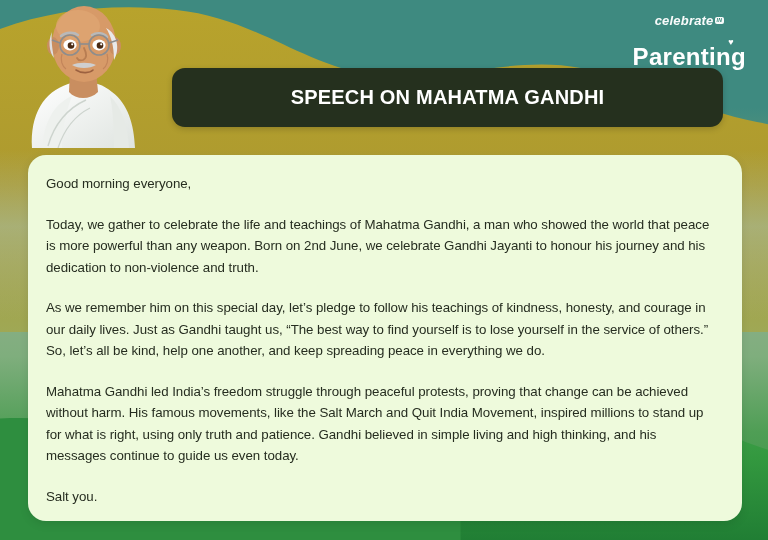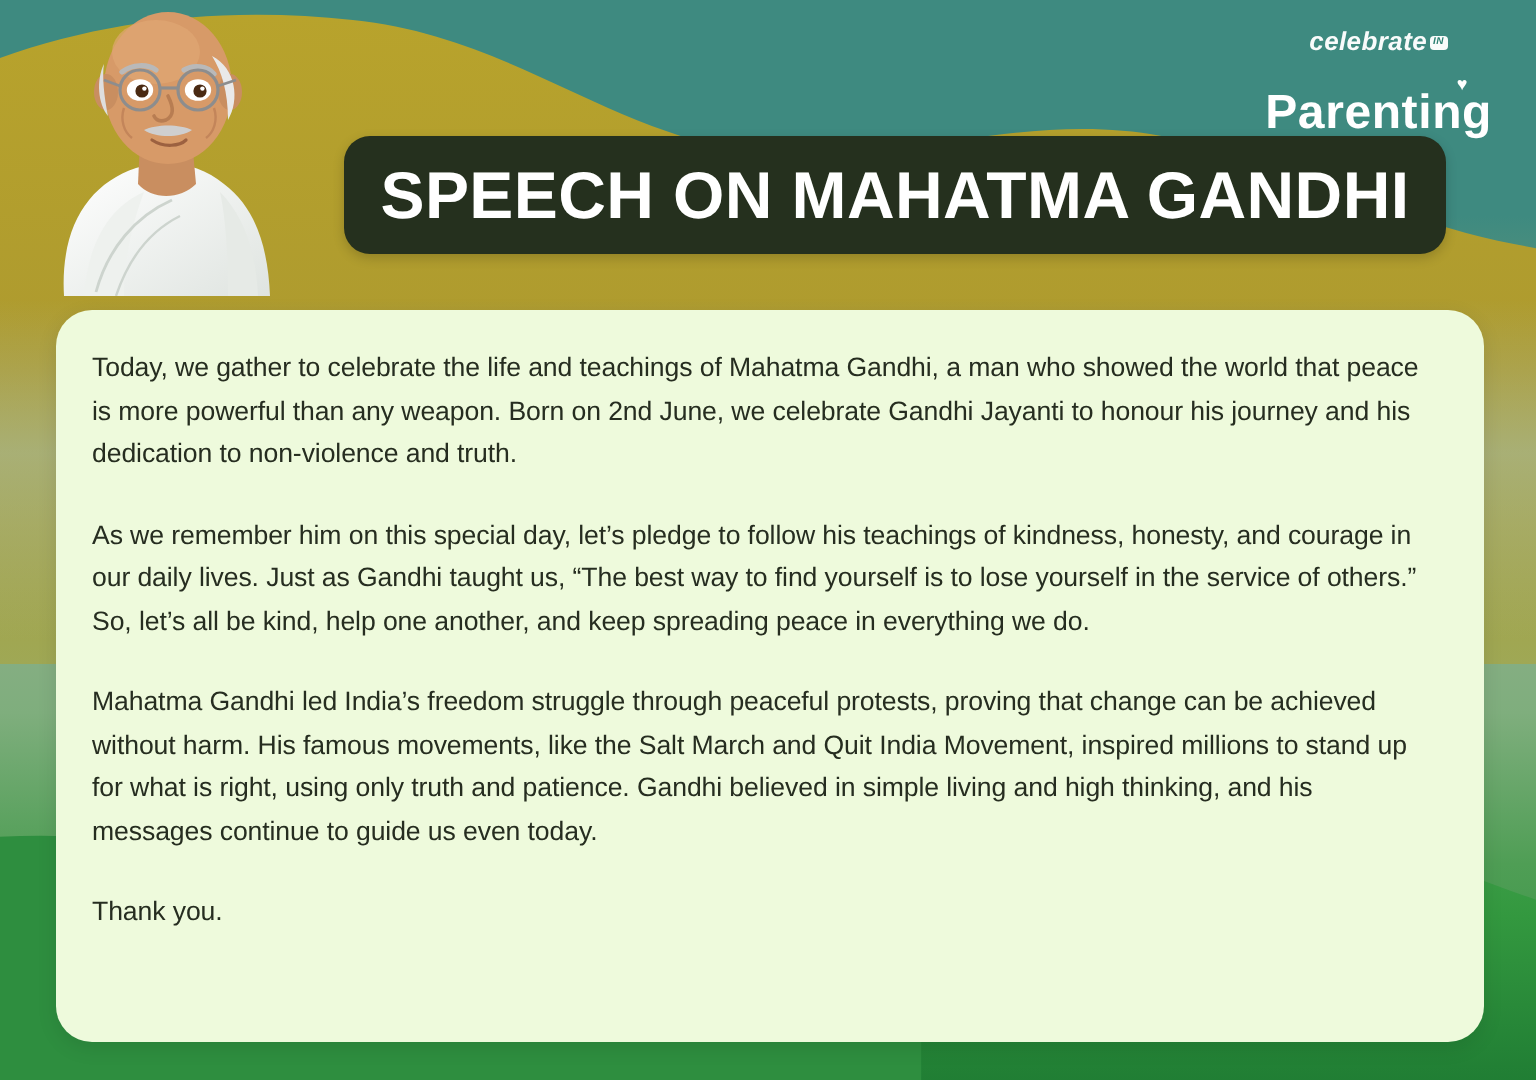--- a/index.html
+++ b/index.html
@@ -130,21 +130,21 @@
     background: #25301e;
     border-radius: 13px;
     display: flex;
     align-items: center;
     justify-content: center;
     z-index: 5;
     box-shadow: 0 2px 6px rgba(0,0,0,.18);
   }
   .banner-title {
     color: #ffffff;
-    font-size: 33px;
+    font-size: 20px;
     font-weight: 700;
     letter-spacing: .2px;
     white-space: nowrap;
   }
 
   
   .card {
     position: absolute;
     left: 28px;
     top: 155px;
@@ -273,20 +273,21 @@
       <path d="M93,58 C95,64 93,70 89,73" fill="none" stroke="#c3855a" stroke-width="1.2"></path>
     </svg>
   </div>
 
   <div class="banner">
     <div class="banner-title">SPEECH ON MAHATMA GANDHI</div>
   </div>
 
   <div class="card">
     <div class="card-inner">
+      <p class="para">Good morning everyone,</p>
       <p class="para">Today, we gather to celebrate the life and teachings of Mahatma Gandhi, a man who showed the world that peace is more powerful than any weapon. Born on 2nd June, we celebrate Gandhi Jayanti to honour his journey and his dedication to non-violence and truth.</p>
       <p class="para">As we remember him on this special day, let’s pledge to follow his teachings of kindness, honesty, and courage in our daily lives. Just as Gandhi taught us, “The best way to find yourself is to lose yourself in the service of others.” So, let’s all be kind, help one another, and keep spreading peace in everything we do.</p>
       <p class="para">Mahatma Gandhi led India’s freedom struggle through peaceful protests, proving that change can be achieved without harm. His famous movements, like the Salt March and Quit India Movement, inspired millions to stand up for what is right, using only truth and patience. Gandhi believed in simple living and high thinking, and his messages continue to guide us even today.</p>
-      <p class="para">Thank you.</p>
+      <p class="para">Salt you.</p>
     </div>
   </div>
 
 </div>
 
 </body></html>

